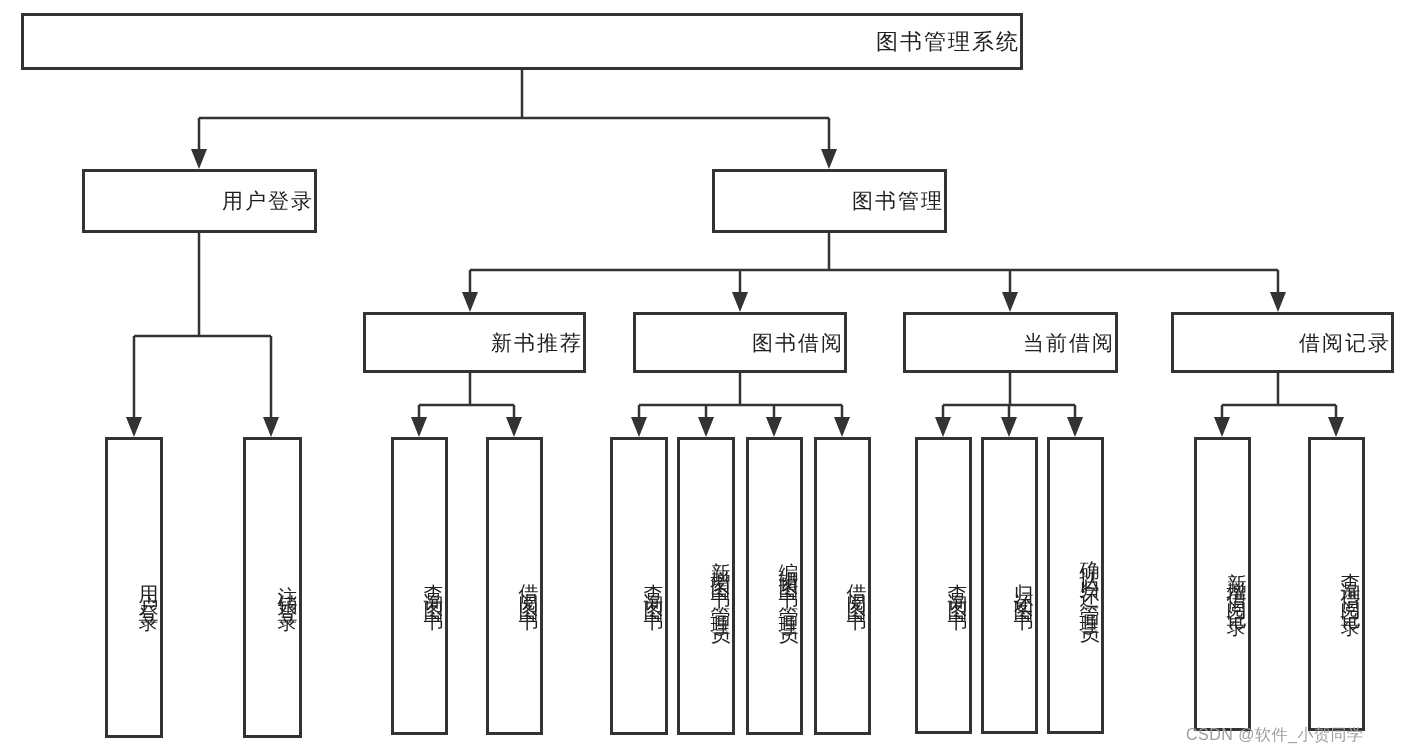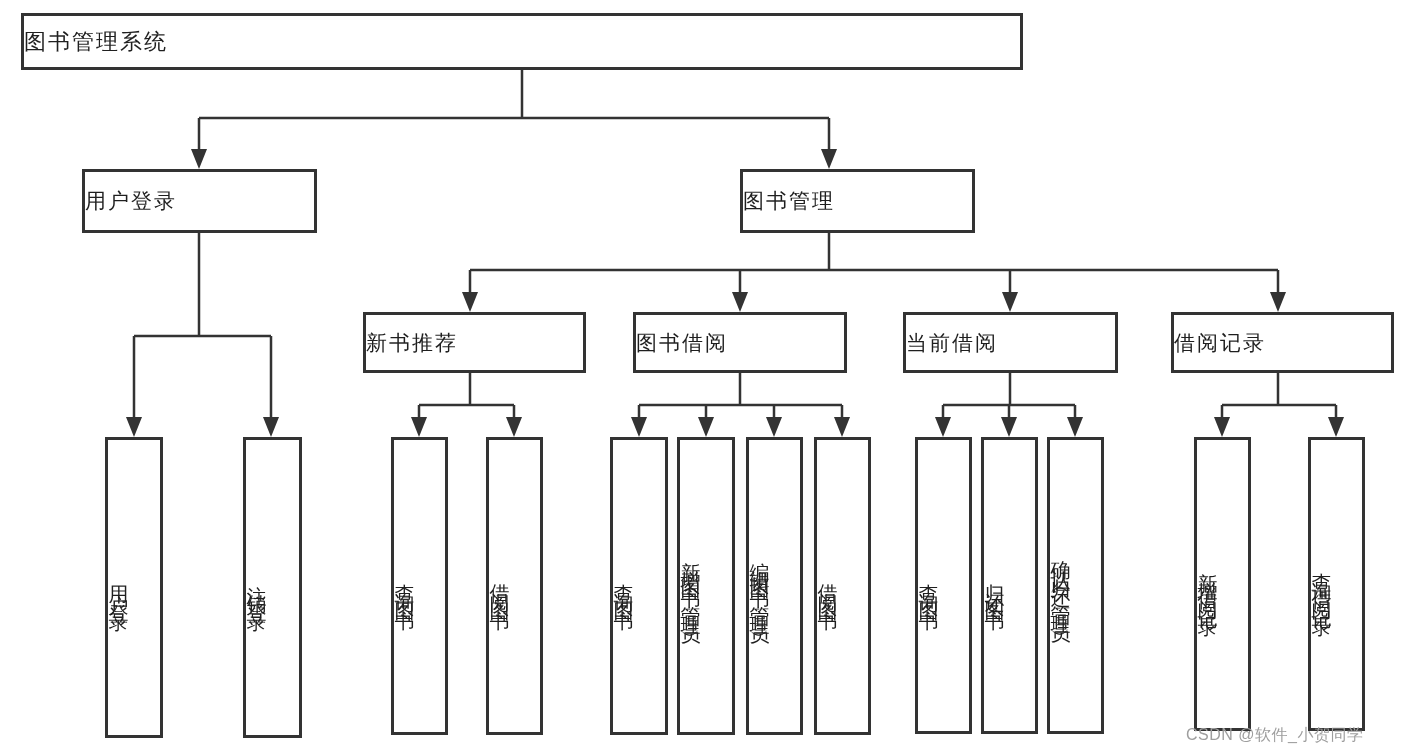--- a/index.html
+++ b/index.html
@@ -17,21 +17,21 @@
     font-family: "Liberation Sans", "DejaVu Sans", sans-serif;
     overflow: hidden;
   }
   .box {
     position: absolute;
     box-sizing: border-box;
     border: 3px solid var(--line, #333);
     background: var(--background, #fff);
     display: flex;
     align-items: center;
-    justify-content: flex-start;
+    justify-content: flex-end;
     color: var(--text, #1f1f1f);
     z-index: 2;
   }
   .h-label { font-size: 21px; letter-spacing: 2px; white-space: nowrap; }
   .root-label { font-size: 22px; letter-spacing: 2px; }
   .v-box .v-label {
     writing-mode: vertical-rl;
     text-orientation: mixed;
     font-size: 20px;
     letter-spacing: 9px;
@@ -98,21 +98,21 @@
     <polygon points="1328,417 1344,417 1336,437"></polygon>
   </svg>
 
   <div class="box" style="left:21px; top:13px; width:1002px; height:57px;">
     <span class="root-label">图书管理系统</span>
   </div>
 
   <div class="box" style="left:82px; top:169px; width:235px; height:64px;">
     <span class="h-label">用户登录</span>
   </div>
-  <div class="box" style="left:712px; top:169px; width:235px; height:64px;margin-left:28px;">
+  <div class="box" style="left:712px; top:169px; width:235px; height:64px;">
     <span class="h-label">图书管理</span>
   </div>
 
   <div class="box" style="left:363px; top:312px; width:223px; height:61px;">
     <span class="h-label">新书推荐</span>
   </div>
   <div class="box" style="left:633px; top:312px; width:214px; height:61px;">
     <span class="h-label">图书借阅</span>
   </div>
   <div class="box" style="left:903px; top:312px; width:215px; height:61px;">

